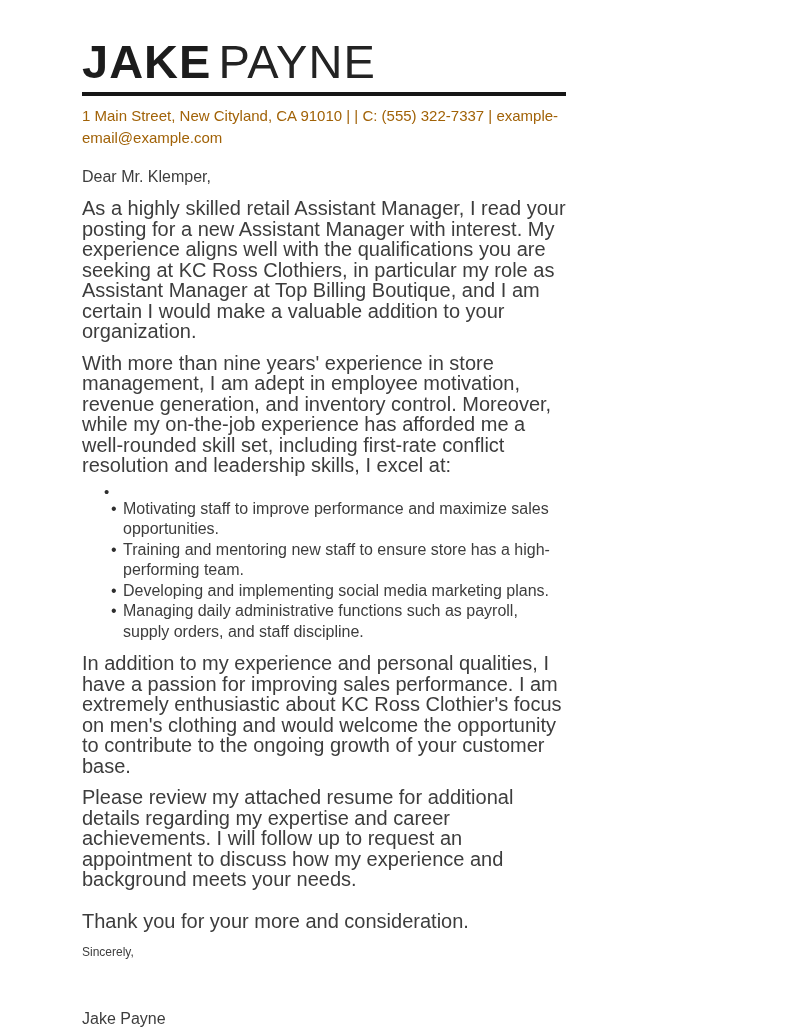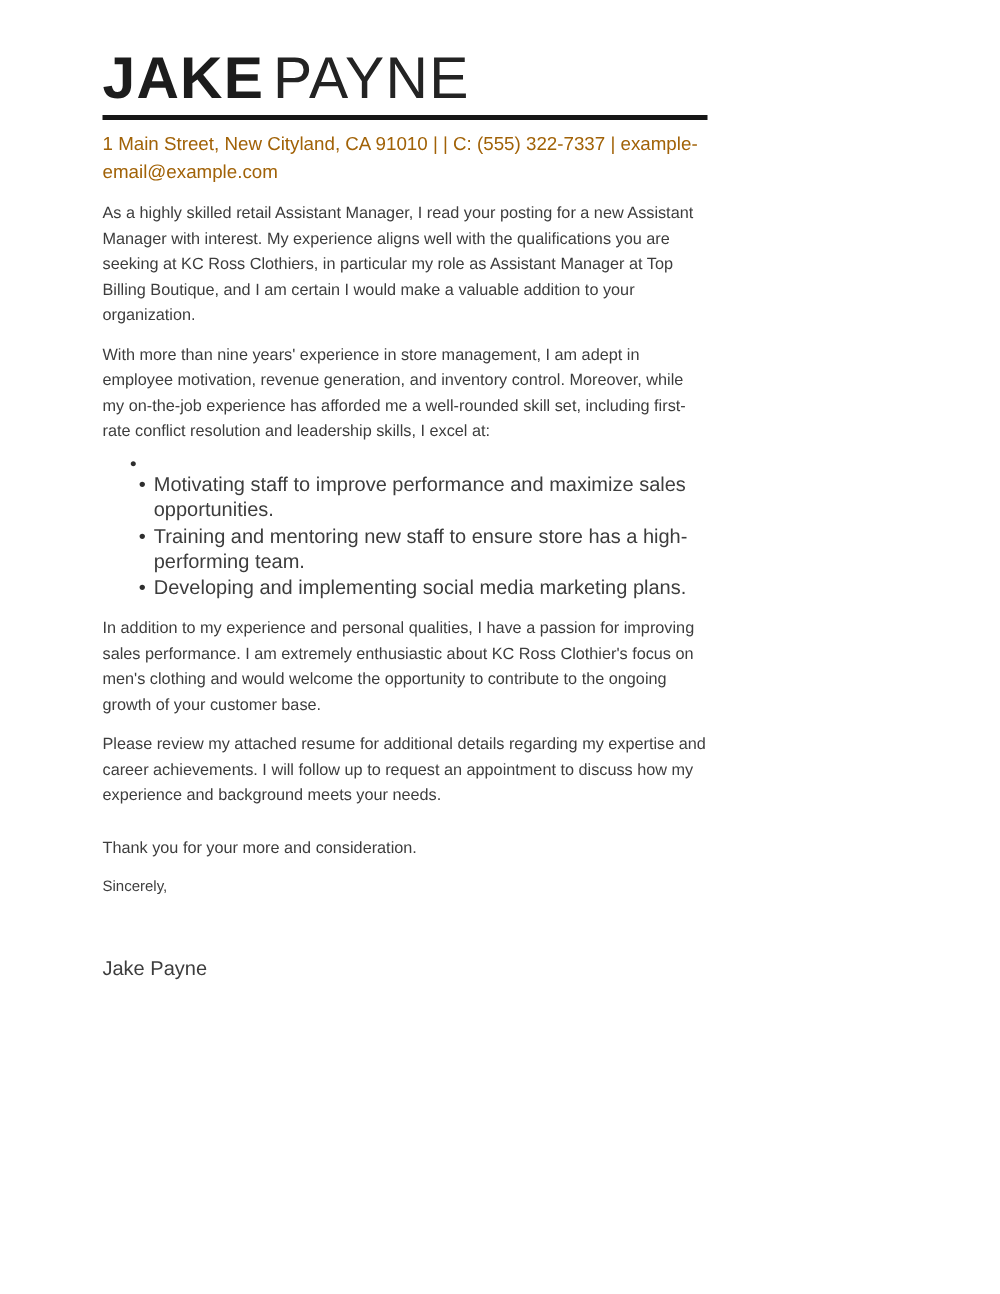--- a/index.html
+++ b/index.html
@@ -49,21 +49,21 @@
     color: #a16207;
   }
   
   .salutation {
     margin: 18px 0 0 0;
     font-size: 16px;
     line-height: 20px;
   }
   .para {
     margin: 11px 0;
-    font-size: 13px;
+    font-size: 20px;
     line-height: 20.5px;
     max-width: 648px;
   }
   .empty-bullet {
     margin: 1px 0 0 0;
     padding-left: 22px;
     font-size: 15px;
     line-height: 9px;
     height: 10px;
     color: #2e2e2e;
@@ -103,31 +103,33 @@
 <body>
 
 <div class="page">
 
   <header>
     <h1 class="name"><span class="first">JAKE</span><span class="last">PAYNE</span></h1>
     <p class="contact">1 Main Street, New Cityland, CA 91010 | | C: (555) 322-7337 | example-email@example.com</p>
   </header>
 
   <main>
+    <p class="salutation">Dear Mr. Klemper,</p>
 
     <p class="para">As a highly skilled retail Assistant Manager, I read your posting for a new Assistant Manager with interest. My experience aligns well with the qualifications you are seeking at KC Ross Clothiers, in particular my role as Assistant Manager at Top Billing Boutique, and I am certain I would make a valuable addition to your organization.</p>
 
     <p class="para">With more than nine years' experience in store management, I am adept in employee motivation, revenue generation, and inventory control. Moreover, while my on-the-job experience has afforded me a well-rounded skill set, including first-rate conflict resolution and leadership skills, I excel at:</p>
 
     <div class="empty-bullet">•</div>
 
     <ul class="bullets">
       <li>Motivating staff to improve performance and maximize sales opportunities.</li>
       <li>Training and mentoring new staff to ensure store has a high-performing team.</li>
       <li>Developing and implementing social media marketing plans.</li>
+      <li>Managing daily administrative functions such as payroll, supply orders, and staff discipline.</li>
     </ul>
 
     <p class="para">In addition to my experience and personal qualities, I have a passion for improving sales performance. I am extremely enthusiastic about KC Ross Clothier's focus on men's clothing and would welcome the opportunity to contribute to the ongoing growth of your customer base.</p>
 
     <p class="para">Please review my attached resume for additional details regarding my expertise and career achievements. I will follow up to request an appointment to discuss how my experience and background meets your needs.</p>
 
     <p class="para thanks">Thank you for your more and consideration.</p>
 
     <p class="closing">Sincerely,</p>
 

